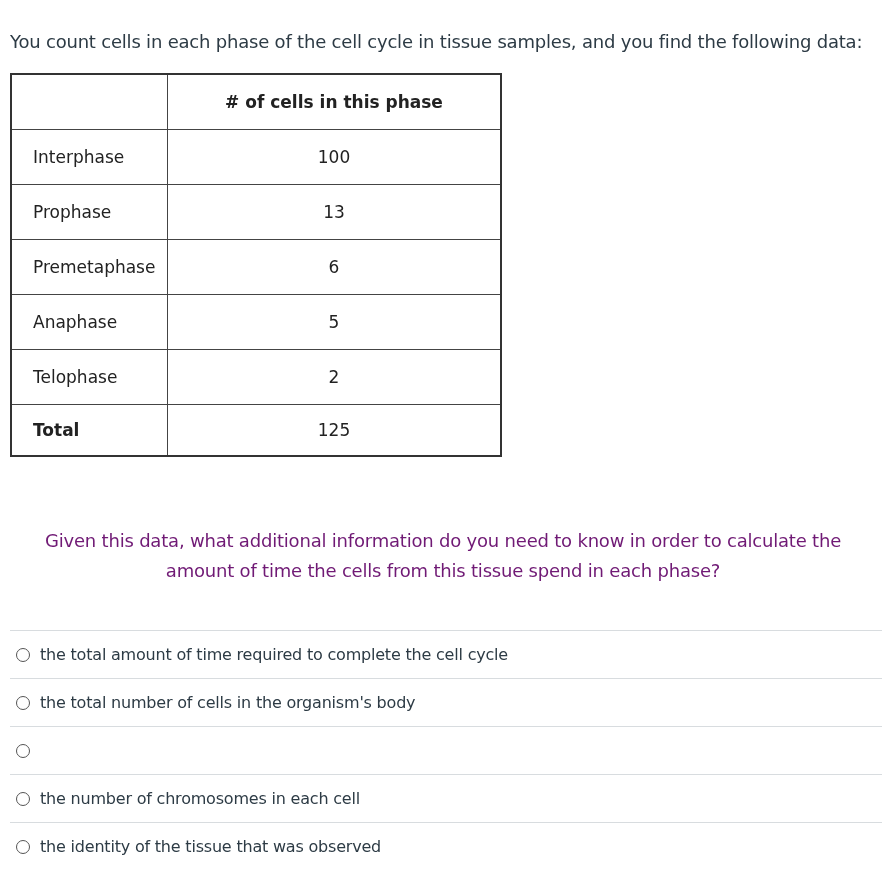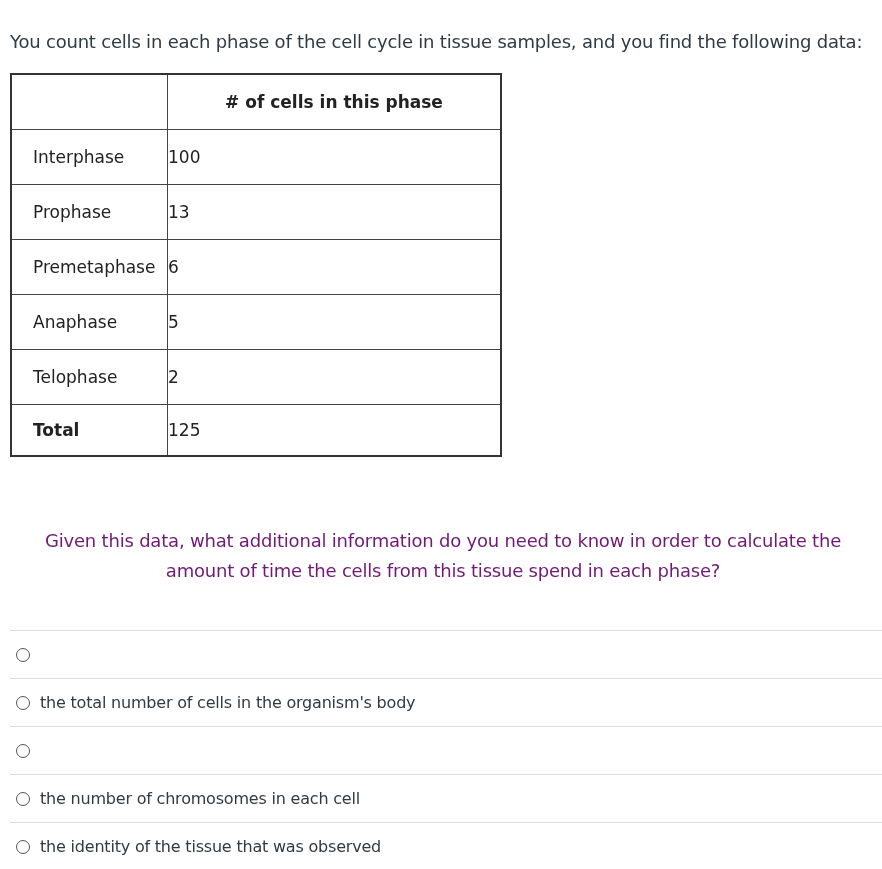--- a/index.html
+++ b/index.html
@@ -3,21 +3,21 @@
 <meta charset="utf-8">
 <style>
   html, body { margin:0; padding:0; background:#ffffff; }
   body { width:882px; height:869px; position:relative; font-family:"DejaVu Sans","Liberation Sans",sans-serif; color:#2d3b45; overflow:hidden; }
   .intro { position:absolute; left:10px; top:31px; font-size:18px; color:#2d3b45; letter-spacing:-0.2px; white-space:nowrap; }
   table { position:absolute; left:10px; top:73px; border-collapse:collapse; width:492px; }
   td, th { border:1px solid #444; font-size:17px; color:#222; padding:0; }
   th { height:54px; font-weight:bold; text-align:center; }
   td { height:54px; }
   td.label { width:134px; text-align:left; padding-left:21px; }
-  td.val { }
+  td.val { text-align:center; }
   tr.total td { height:50px; }
   tr.total td.label { font-weight:bold; }
   table.outer { border:2px solid #333; }
   .question { position:absolute; left:10px; top:526px; width:866px; font-size:18px; line-height:30px; color:#701a75; letter-spacing:-0.2px;text-align:center; }
   .answers { position:absolute; left:10px; top:630px; width:872px; }
   .answer { height:47px; border-top:1px solid #d8dcdf; display:flex; align-items:center; }
   .answer:last-child { border-bottom:none; }
   .radio { width:14px; height:14px; border:1.3px solid #555; border-radius:50%; margin-left:6px; margin-right:10px; box-sizing:border-box; flex:none; }
   .answer-label { font-size:16px; color:#2d3b45; letter-spacing:-0.2px; }
 </style>
@@ -57,20 +57,21 @@
     <td class="val">125</td>
   </tr>
 </tbody>
   </table>
 
 <div class="question">Given this data, what additional information do you need to know in order to calculate the amount of time the cells from this tissue spend in each phase?</div>
 
 <div class="answers">
   <div class="answer">
     <span class="radio"></span>
+    <span class="answer-label">the total amount of time required to complete the cell cycle</span>
   </div>
   <div class="answer">
     <span class="radio"></span>
     <span class="answer-label">the total number of cells in the organism's body</span>
   </div>
   <div class="answer">
     <span class="radio"></span>
   </div>
   <div class="answer">
     <span class="radio"></span>

